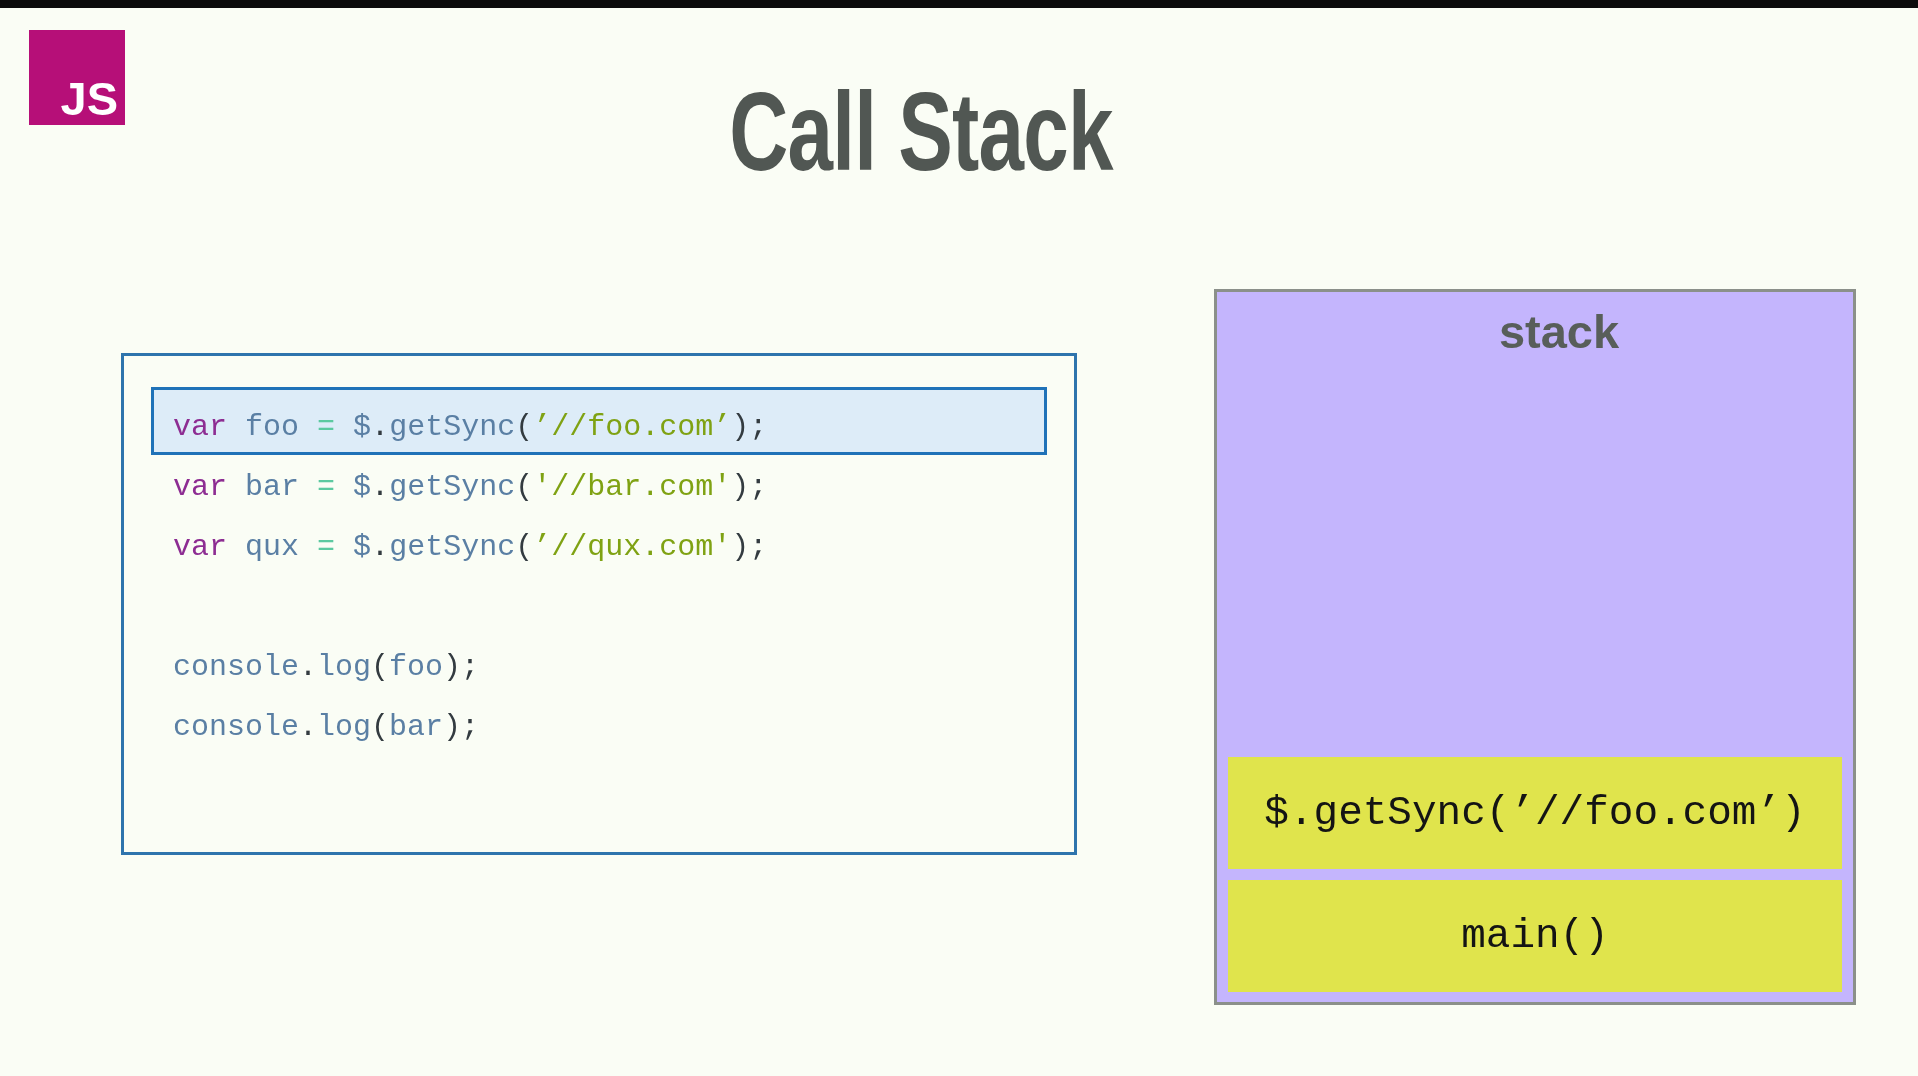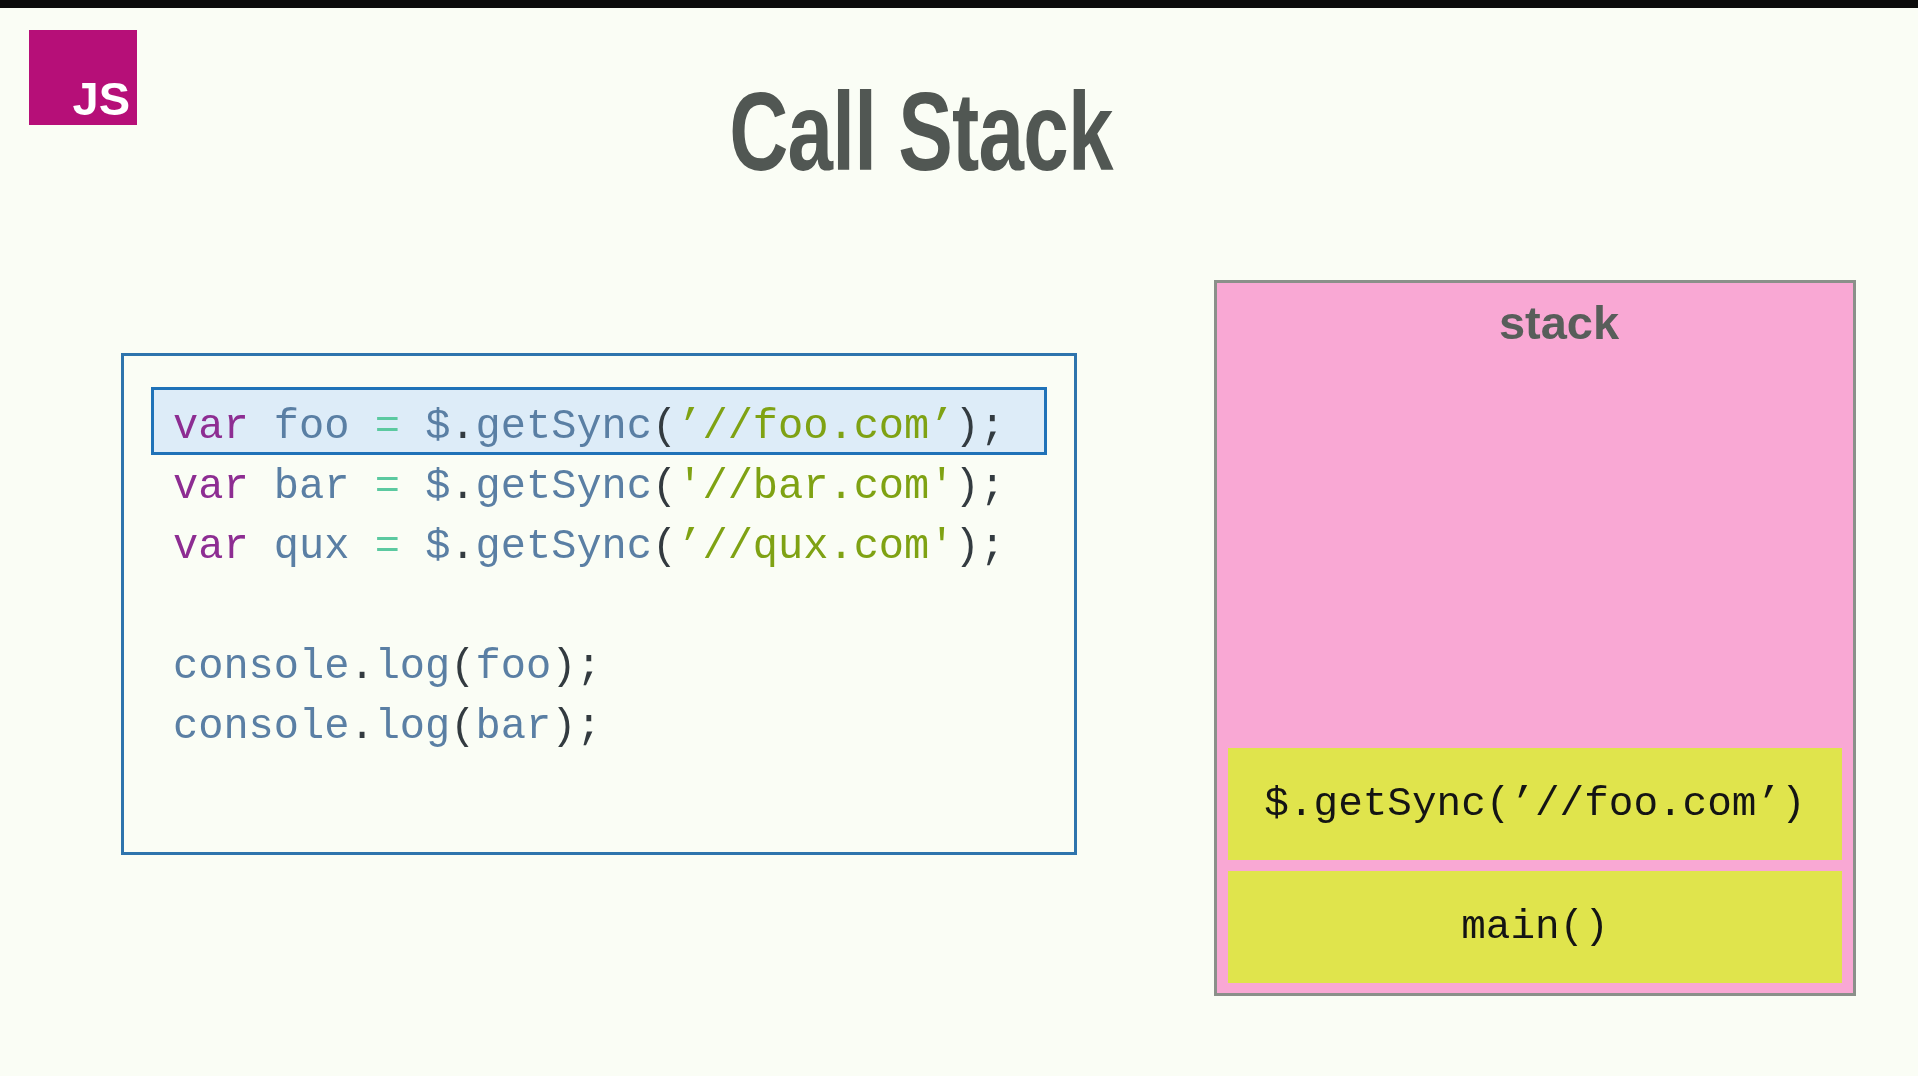--- a/index.html
+++ b/index.html
@@ -13,21 +13,21 @@
   }
   .top-bar {
     position: absolute;
     left: 0; top: 0;
     width: 1918px; height: 8px;
     background: #0c0c0c;
   }
   .js-logo {
     position: absolute;
     left: 29px; top: 30px;
-    width: 108px; height: 95px;
+    width: 96px; height: 95px;
     background: #b60f78;
   }
   .js-logo .js-text {
     position: absolute;
     right: 7px; bottom: 0px;
     color: #ffffff;
     font-weight: bold;
     font-size: 47px;
     line-height: 1.1;
     font-family: "Liberation Sans", sans-serif;
@@ -66,36 +66,36 @@
   .code-lines {
     position: absolute;
     left: 0; top: 0; right: 0; bottom: 0;
     padding: 41px 0 0 49px;
     z-index: 1;
   }
   .code-line {
     height: 60px;
     line-height: 60px;
     font-family: "Liberation Mono", monospace;
-    font-size: 42px;
+    font-size: 30px;
     white-space: pre;
   }
   .tok-kw { color: #8d2d92; }
   .tok-id { color: #5a7fa4; }
   .tok-op { color: #5bc9a0; }
   .tok-st { color: #7fa213; }
   .tok-pu { color: #333b40; }
   
   .stack-panel {
     position: absolute;
-    left: 1214px; top: 280px;
+    left: 1214px; top: 289px;
     width: 642px; height: 716px;
     box-sizing: border-box;
     border: 3px solid #8b908a;
-    background: #f9a8d4;
+    background: #c4b5fd;
     padding-left: 48px;
   }
   .stack-label {
     margin-top: 12px;
     text-align: center;
     font-size: 47px;
     font-weight: 600;
     color: #585e5a;
     font-family: "Liberation Sans", sans-serif;
   }

